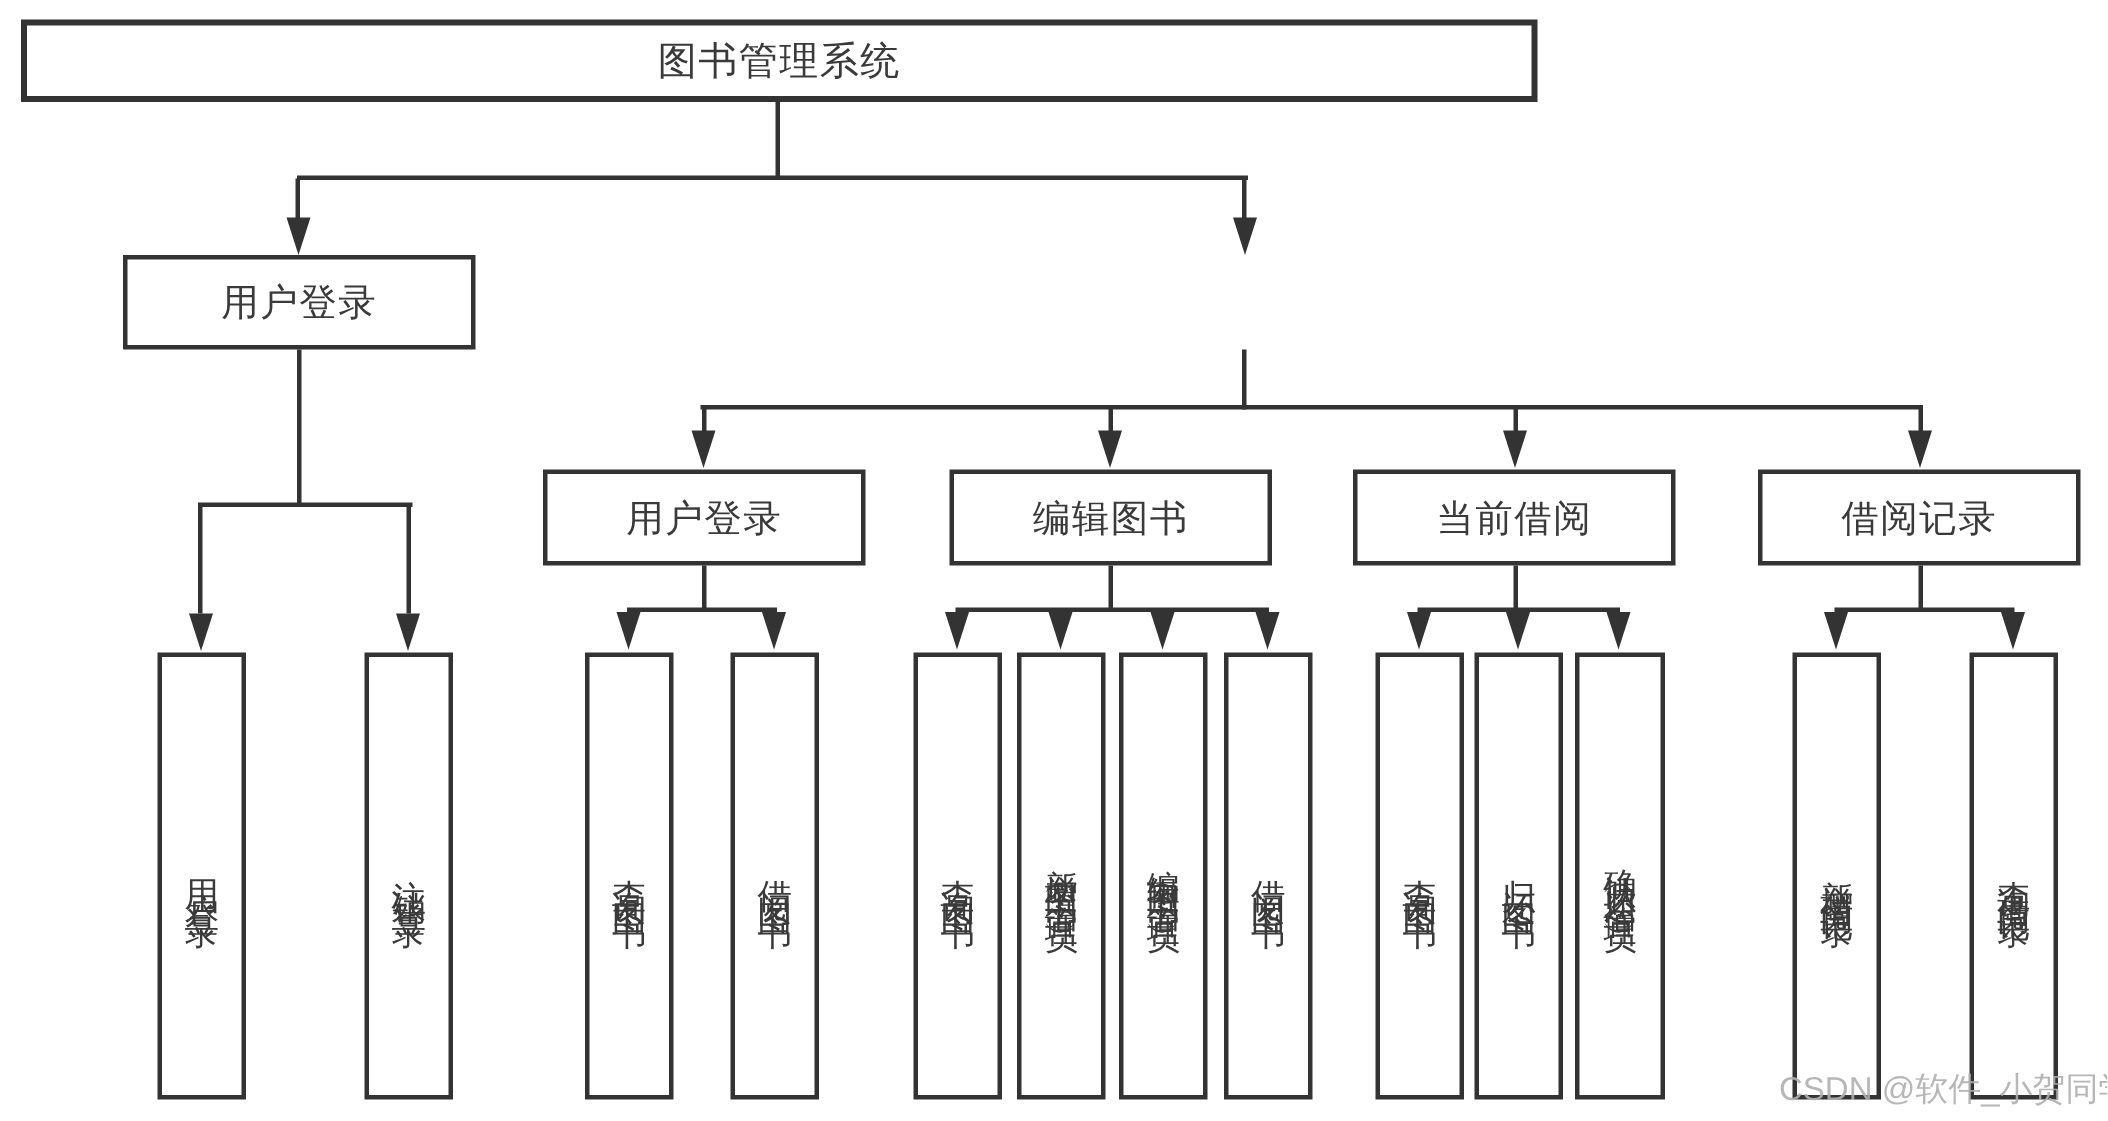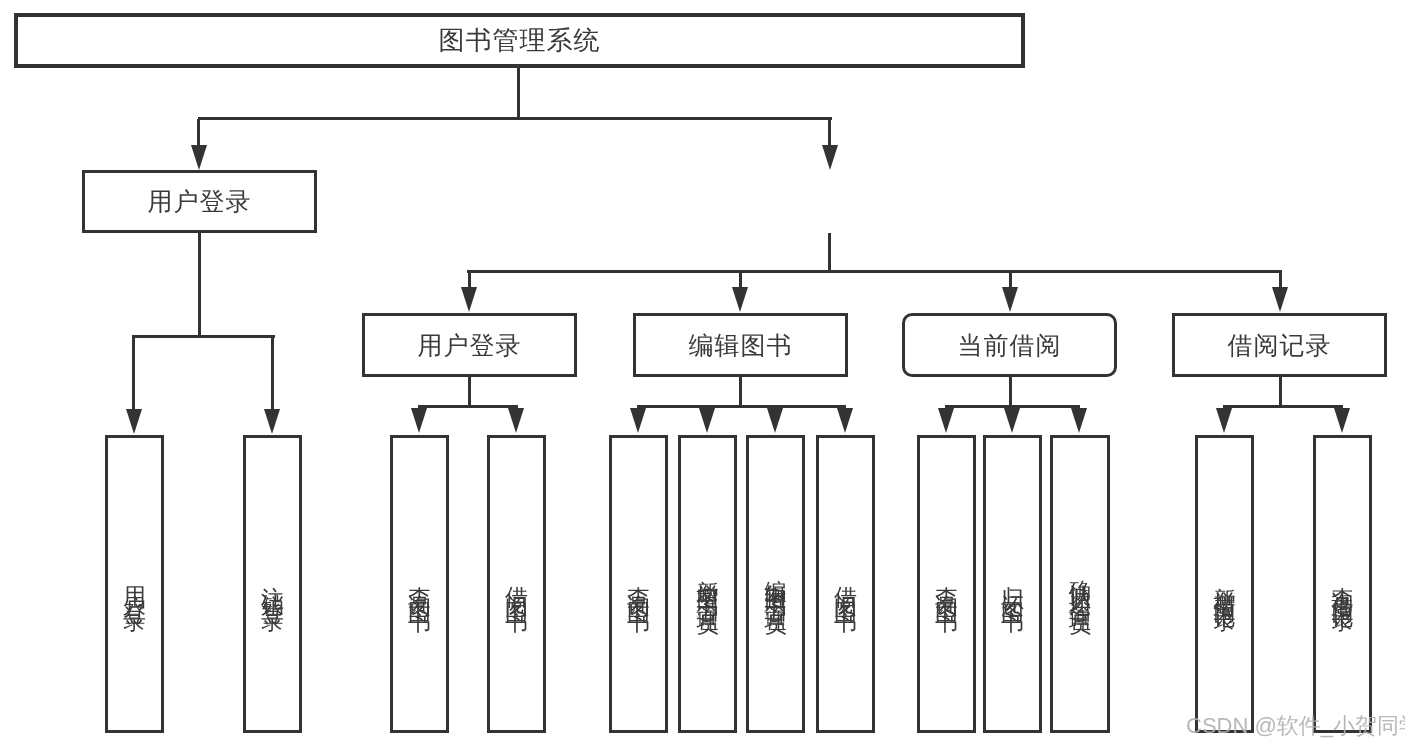--- a/index.html
+++ b/index.html
@@ -70,21 +70,21 @@
 <body>
 
 <div class="canvas">
 
   <div class="node node--root" style="left:14px; top:13px; width:1011px; height:55px;">图书管理系统</div>
 
   <div class="node" style="left:82px; top:170px; width:235px; height:63px;">用户登录</div>
 
   <div class="node" style="left:362px; top:313px; width:215px; height:64px;">用户登录</div>
   <div class="node" style="left:633px; top:313px; width:215px; height:64px;">编辑图书</div>
-  <div class="node" style="left:902px; top:313px; width:215px; height:64px;border-radius:10px;">当前借阅</div>
+  <div class="node" style="left:902px; top:313px; width:215px; height:64px;">当前借阅</div>
   <div class="node" style="left:1172px; top:313px; width:215px; height:64px;text-align:center;">借阅记录</div>
 
   <div class="leaf" style="left:105px; top:435px; width:59px; height:298px;">用户登录</div>
   <div class="leaf" style="left:243px; top:435px; width:59px; height:298px;">注销登录</div>
 
   <div class="leaf" style="left:390px; top:435px; width:59px; height:298px;">查询图书</div>
   <div class="leaf" style="left:487px; top:435px; width:59px; height:298px;">借阅图书</div>
 
   <div class="leaf" style="left:609px; top:435px; width:59px; height:298px;">查询图书</div>
   <div class="leaf leaf--long" style="left:678px; top:435px; width:59px; height:298px;">新增图书（管理员）</div>

